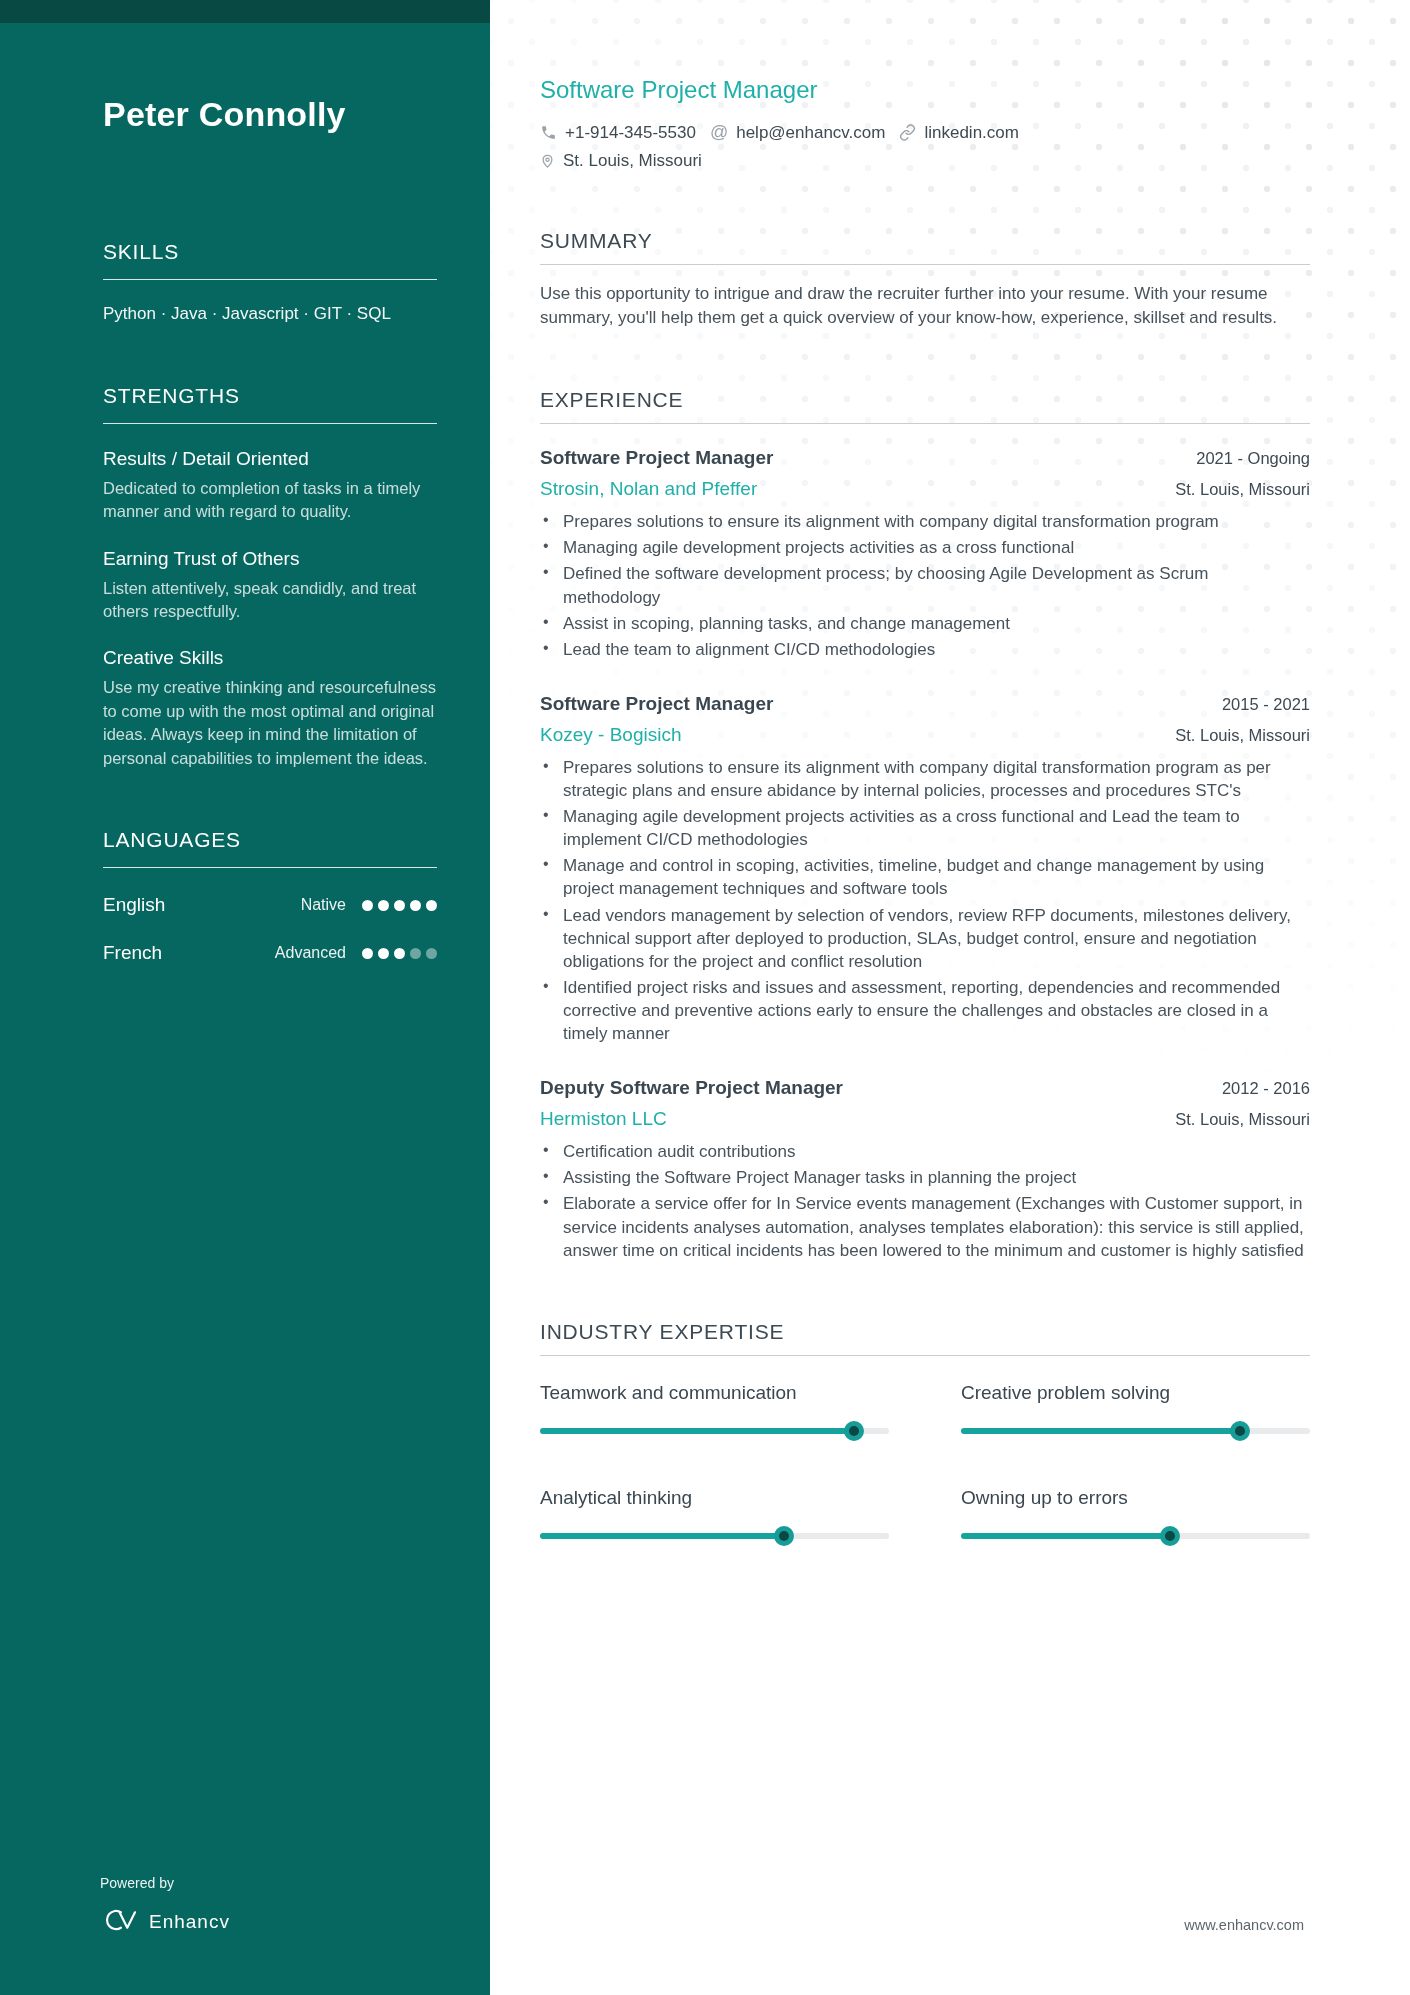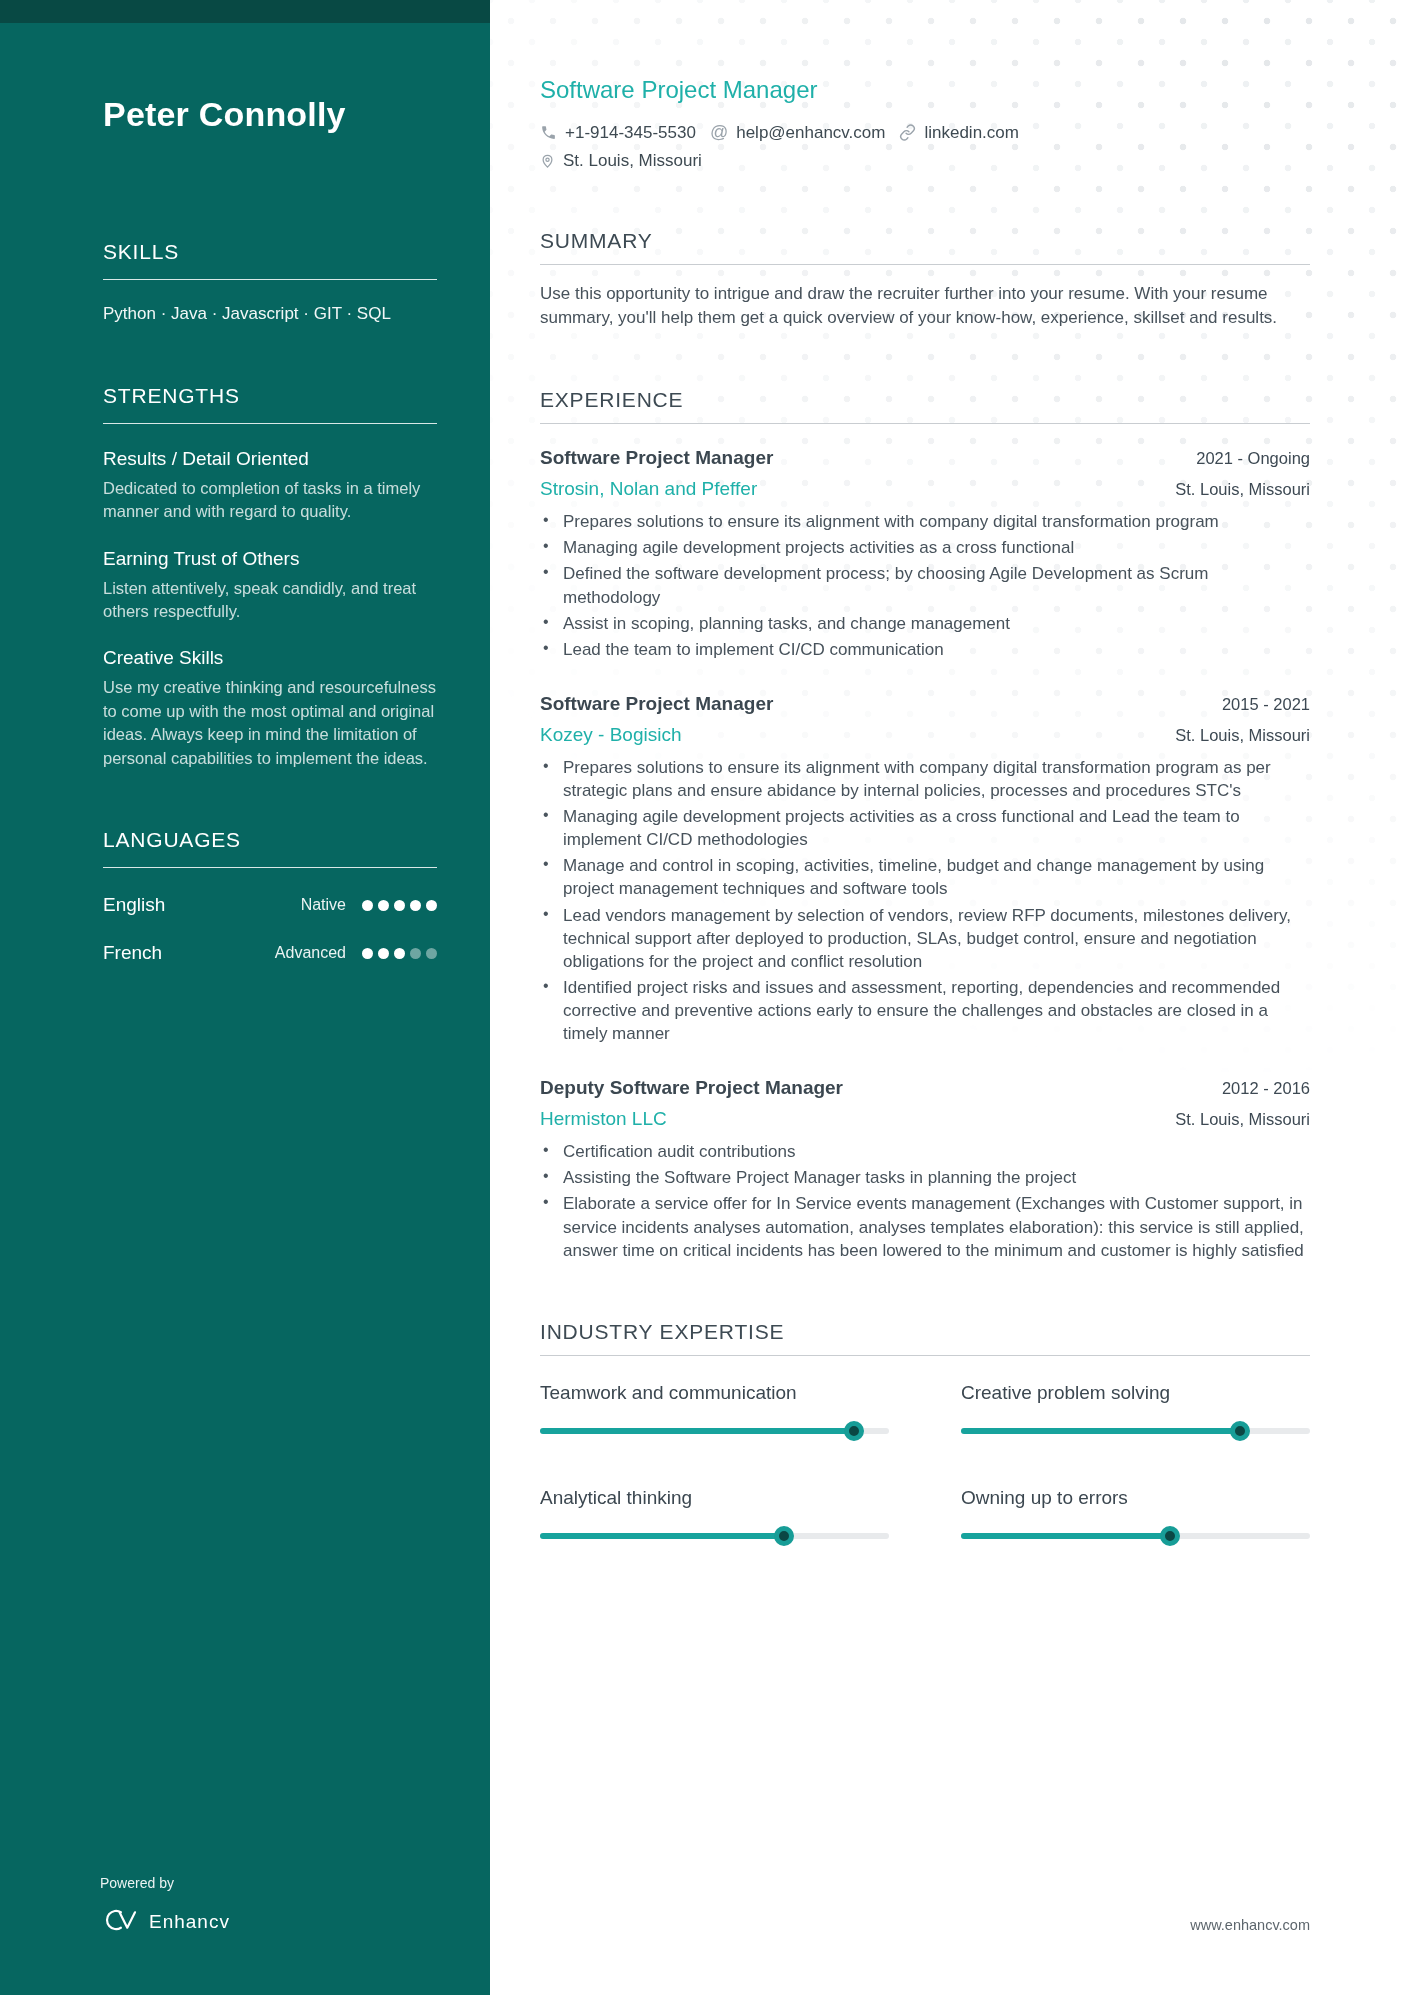--- a/index.html
+++ b/index.html
@@ -107,21 +107,21 @@
   .exp-label{font-size:19px;color:#3b4750;margin:0 0 17px 0;}
   .slider{position:relative;height:20px;cursor:pointer;}
   .slider-track{position:absolute;top:7px;left:0;right:0;height:6px;border-radius:3px;background:#e8eaec;}
   .slider-fill{position:absolute;top:7px;left:0;height:6px;border-radius:3px;background:#17a39d;}
   .slider-thumb{
     position:absolute;top:10px;width:20px;height:20px;border-radius:50%;
     background:#0b4744;border:5px solid #179d97;
     transform:translate(-50%,-50%);
   }
   .site-link{
-    position:absolute;right:100px;bottom:62px;
+    position:absolute;right:106px;bottom:62px;
     font-size:14.5px;color:#5d666d;text-decoration:none;
   }
 </style>
 </head>
 <body>
 
 <aside class="sidebar">
   <div class="sidebar-topband"></div>
 
   <h1 class="person-name">Peter Connolly</h1>
@@ -250,21 +250,21 @@
         </div>
         <div class="job-sub">
           <h4 class="job-company">Strosin, Nolan and Pfeffer</h4>
           <span class="job-location">St. Louis, Missouri</span>
         </div>
         <ul class="job-bullets">
           <li>Prepares solutions to ensure its alignment with company digital transformation program</li>
           <li>Managing agile development projects activities as a cross functional</li>
           <li>Defined the software development process; by choosing Agile Development as Scrum methodology</li>
           <li>Assist in scoping, planning tasks, and change management</li>
-          <li>Lead the team to implement CI/CD communication</li>
+          <li>Lead the team to alignment CI/CD methodologies</li>
         </ul>
       </article>
 
       <article class="job">
         <div class="job-head">
           <h3 class="job-title">Software Project Manager</h3>
           <span class="job-dates">2015 - 2021</span>
         </div>
         <div class="job-sub">
           <h4 class="job-company">Kozey - Bogisich</h4>

